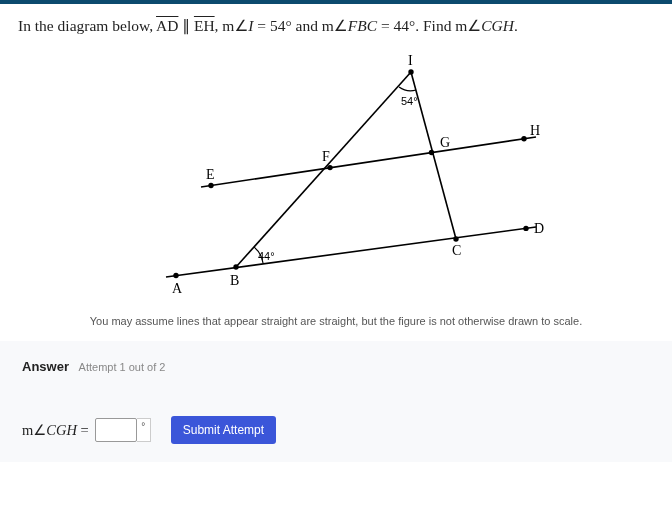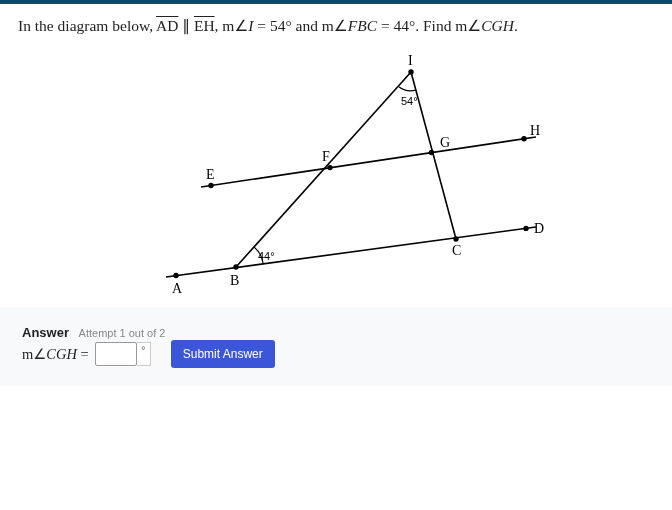--- a/index.html
+++ b/index.html
@@ -45,21 +45,21 @@
   }
   .answer-area .hdr {
     font-size: 13px;
   }
   .answer-area .hdr b { font-weight: 700; color:#222;}
   .attempt {
     color: #888;
     font-size: 11px;
     padding-left:6px;
   }
-  .row { display:flex; align-items:center; gap:6px; }
+  .row { display:flex; align-items:center; gap:6px;margin-top:42px; }
   .mlabel {
     font-family: "Times New Roman", serif;
     font-size: 14.5px;
   }
   .field {
     width: 42px;
     height: 24px;
     border: 1.5px solid #999;
     border-radius: 2px;
     background:#fff;
@@ -129,28 +129,29 @@
       <text class="pt" x="216" y="114">F</text>
       <text class="pt" x="334" y="100">G</text>
       <text class="pt" x="424" y="88">H</text>
       <text class="pt" x="302" y="18">I</text>
 
       <text class="ang" x="295" y="58">54°</text>
       <text class="ang" x="152" y="213">44°</text>
     </svg>
   </div>
 
+  <div class="note">You may assume lines that appear straight are straight, but the figure is not otherwise drawn to scale.</div>
 
   <div class="answer-area">
     <div class="hdr">
       <b>Answer</b>
       <span class="attempt">Attempt 1 out of 2</span>
     </div>
     <div class="row">
       <span class="mlabel">
         <span>m∠</span><i>CGH</i><span> = </span>
       </span>
       <input class="field" type="text" value="" style="">
       <span class="deg-box">°</span>
-      <button class="submit">Submit Answer</button>
+      <button class="submit">Submit Attempt</button>
     </div>
   </div>
 </div>
 
 </body></html>

